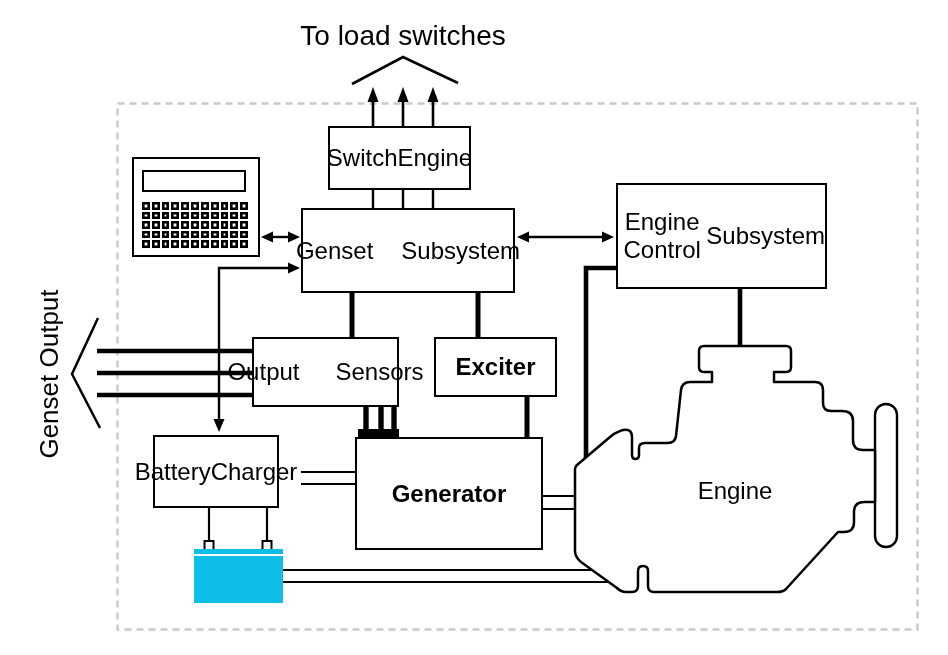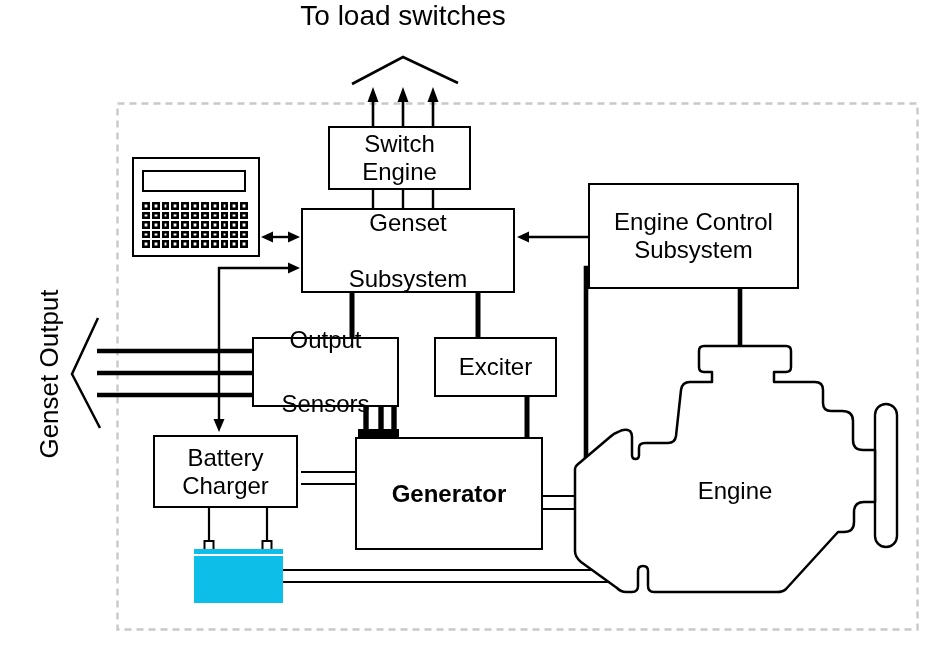--- a/index.html
+++ b/index.html
@@ -3,25 +3,25 @@
 <meta charset="utf-8">
 <style>
   html,body{margin:0;padding:0;background:#fff;}
   #stage{
     position:relative;width:948px;height:655px;background:#fff;overflow:hidden;
     font-family:"Liberation Sans",sans-serif;color:#000;
   }
   #wires{position:absolute;left:0;top:0;width:948px;height:655px;}
   .node{
     position:absolute;background:#fff;border:2.5px solid #000;box-sizing:border-box;
-    display:flex;flex-direction:column;align-items:center;justify-content:center;
+    display:flex;flex-direction:row;align-items:center;justify-content:center;
     font-size:24px;line-height:1.16;text-align:center;letter-spacing:0;
   }
   .floating-label{position:absolute;text-align:center;}
-  #top-label{left:250px;top:0;width:306px;font-size:28px;}
+  #top-label{left:250px;top:20px;width:306px;font-size:28px;}
   #side-label{
     left:-51px;top:359px;width:200px;height:30px;line-height:30px;font-size:26px;
     transform:rotate(-90deg);
   }
   #engine-label{left:675px;top:477px;width:120px;font-size:24px;}
   
   #keypad{position:absolute;left:132px;top:157px;width:128px;height:100px;
     border:2.5px solid #000;box-sizing:border-box;background:#fff;}
   #keypad-display{position:absolute;left:8px;top:11px;width:104px;height:22px;
     border:2.2px solid #000;box-sizing:border-box;background:#fff;}
@@ -207,35 +207,35 @@
   <div class="node" style="left:328px;top:126px;width:143px;height:64px;">
     <span>Switch</span>
     <span>Engine</span>
   </div>
 
   <div class="node" style="left:301px;top:208px;width:214px;height:85px;gap:28px;">
     <span>Genset</span>
     <span>Subsystem</span>
   </div>
 
-  <div class="node" style="left:588px;top:183px;width:211px;height:106px;">
+  <div class="node" style="left:616px;top:183px;width:211px;height:106px;">
     <span>Engine Control</span>
     <span>Subsystem</span>
   </div>
 
   <div class="node" style="left:252px;top:337px;width:147px;height:70px;gap:36px;">
     <span>Output</span>
     <span>Sensors</span>
   </div>
 
-  <div class="node" style="left:434px;top:337px;width:123px;height:60px;">
+  <div class="node" style="left:434px;top:337px;width:123px;height:60px;font-weight:bold;">
     <span>Exciter</span>
   </div>
 
-  <div class="node" style="left:153px;top:435px;width:145px;height:73px;">
+  <div class="node" style="left:153px;top:435px;width:126px;height:73px;">
     <span>Battery</span>
     <span>Charger</span>
   </div>
 
   <div class="node" style="left:355px;top:437px;width:188px;height:113px;font-weight:bold;">
     <span>Generator</span>
   </div>
 
 </div>
 

